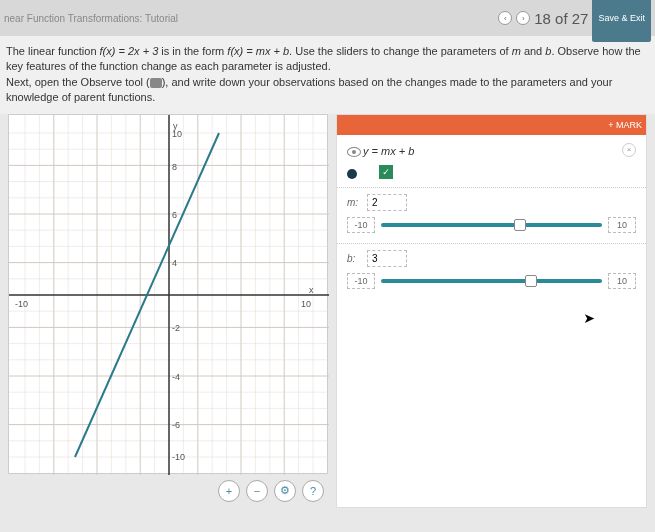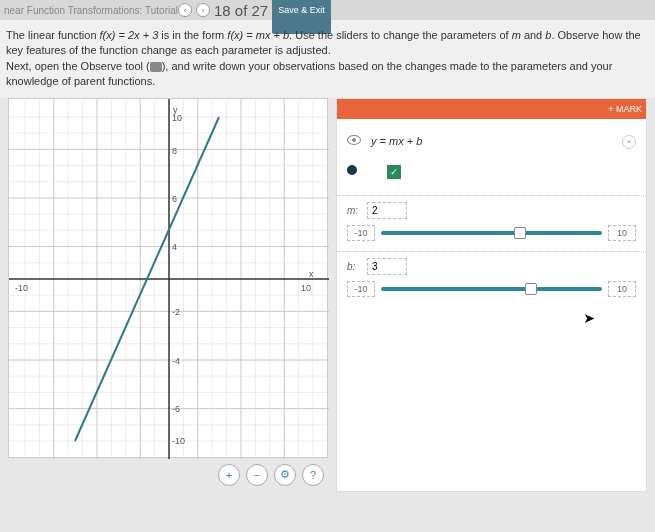--- a/index.html
+++ b/index.html
@@ -1,17 +1,17 @@
 <!DOCTYPE html>
 <html><head>
 <meta charset="utf-8">
 <style>
 *{margin:0;padding:0;box-sizing:border-box;font-family:Arial,sans-serif}
 body{background:#e8e8e8;width:655px;height:532px;overflow:hidden}
-.topbar{height:20px;background:#d8d8d8;display:flex;justify-content:flex-start;align-items:center;padding:0 4px;font-size:10px;color:#666}
+.topbar{height:36px;background:#d8d8d8;display:flex;justify-content:space-between;align-items:center;padding:0 4px;font-size:10px;color:#666}
 .topbar-left{color:#888}
 .topbar-right{display:flex;align-items:center;gap:4px}
 .nav-circle{width:14px;height:14px;border-radius:50%;background:#fff;border:1px solid #999;display:flex;align-items:center;justify-content:center;font-size:8px;color:#666}
 .progress{font-size:15px;color:#555}
 .save-btn{background:#4a7a8c;color:#fff;padding:19px 6px;font-size:9px;border-radius:2px}
 .instructions{padding:8px 6px;font-size:11px;color:#333;line-height:1.4;background:#f0f0f0}
 .notebook-icon{display:inline-block;width:12px;height:10px;background:#888;border-radius:2px;vertical-align:middle}
 .main{display:flex;padding:0 8px;gap:8px}
 .graph-panel{width:320px}
 .graph-area{width:320px;height:360px;background:#fff;border:1px solid #ccc;position:relative}
@@ -22,21 +22,21 @@
 .func-line{stroke:#2a7a8a;stroke-width:2;fill:none}
 .axis-label{font-size:9px;fill:#555}
 .graph-tools{display:flex;gap:6px;justify-content:flex-end;padding:6px 4px}
 .tool-btn{width:22px;height:22px;border:1px solid #aaa;border-radius:50%;background:#fff;display:flex;align-items:center;justify-content:center;font-size:11px;color:#4a8aaa;cursor:pointer}
 .controls-panel{flex:1;background:#fff;border:1px solid #ddd;padding:0}
 .tabs{display:flex;font-size:9px}
 .tab{flex:1;padding:5px 4px;text-align:right;color:#fff;cursor:pointer}
 .tab.mark{background:#e8653a}
 .tab.rel{background:#b8b0a8}
 .tab.data{background:#e85a3a}
-.eq-row{display:flex;align-items:flex-start;padding:16px 10px;gap:10px;font-size:11px}
+.eq-row{display:flex;align-items:flex-end;padding:8px 10px;gap:2px;font-size:11px}
 .eye{width:14px;height:10px;border:1px solid #888;border-radius:50%;position:relative}
 .eye::after{content:"";position:absolute;width:4px;height:4px;background:#888;border-radius:50%;top:2px;left:4px}
 .dot{width:10px;height:10px;border-radius:50%;background:#1a3a4a}
 .eq-text{font-style:italic;color:#333}
 .close-x{margin-left:auto;width:14px;height:14px;border:1px solid #ccc;border-radius:50%;font-size:8px;display:flex;align-items:center;justify-content:center;color:#999}
 .check{width:14px;height:14px;background:#2a8a5a;color:#fff;font-size:9px;display:flex;align-items:center;justify-content:center;margin-left:20px}
 .param{padding:6px 10px 10px 10px;border-top:1px dotted #ccc}
 .param-row{display:flex;align-items:center;gap:6px;font-size:10px;margin-bottom:6px}
 .param-label{color:#666;font-style:italic;width:14px}
 .param-input{width:40px;border:1px dashed #bbb;padding:2px 4px;font-size:10px;text-align:left}

